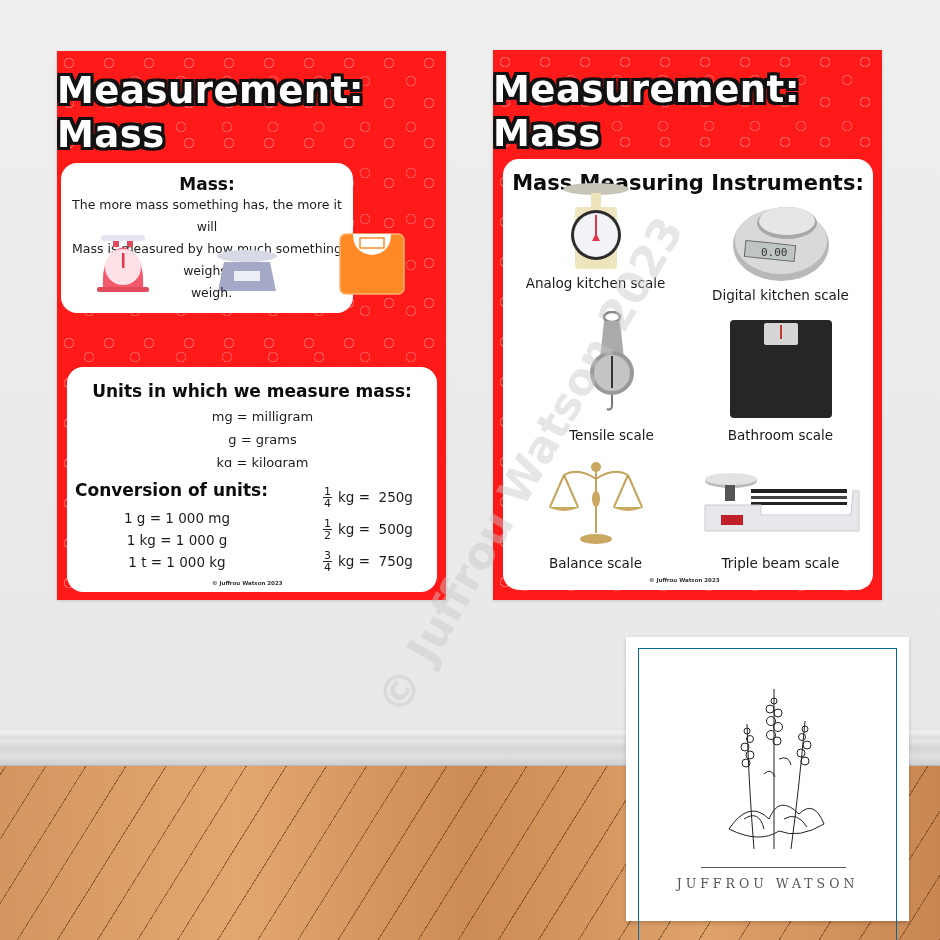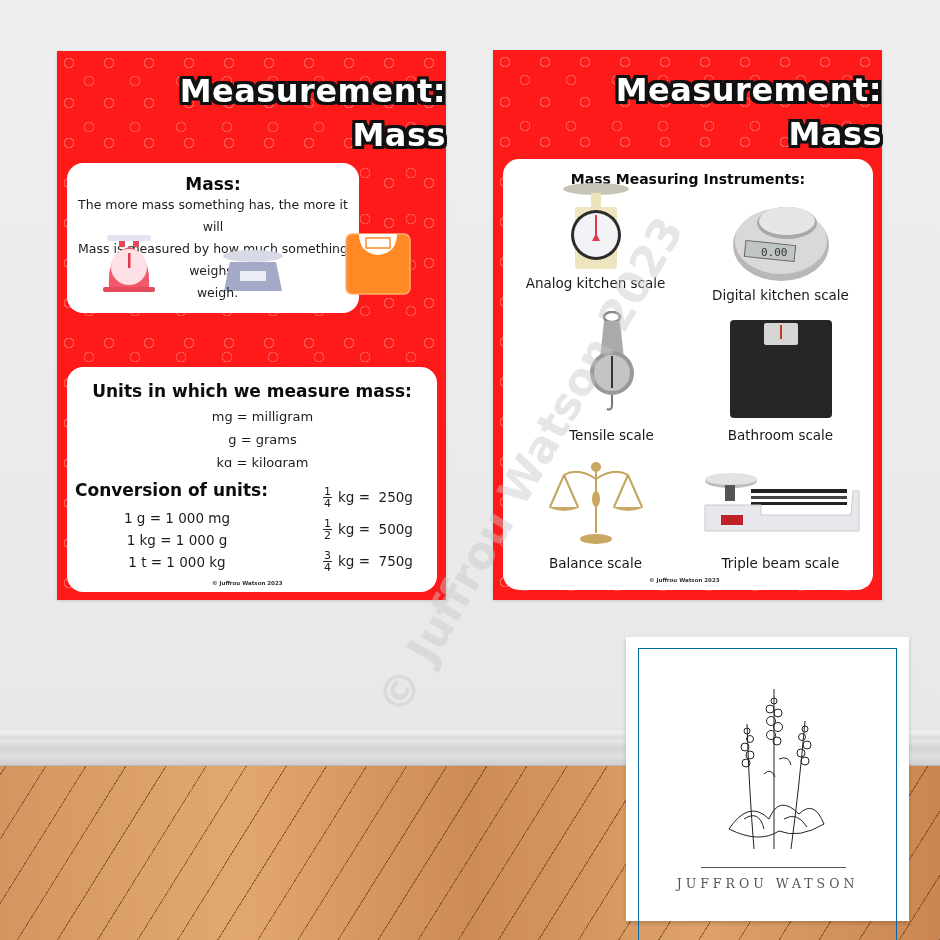--- a/index.html
+++ b/index.html
@@ -30,55 +30,55 @@
     background-image:
       radial-gradient(circle at 12px 12px, transparent 4px, rgba(255,255,255,0.28) 4px, rgba(255,255,255,0.28) 5.5px, transparent 5.5px),
       radial-gradient(circle at 32px 30px, transparent 4px, rgba(255,255,255,0.22) 4px, rgba(255,255,255,0.22) 5.5px, transparent 5.5px);
     background-size: 40px 40px, 46px 46px;
     box-shadow: 0 1px 3px rgba(0,0,0,0.15);
   }
   .poster-left { left: 57px; top: 51px; width: 389px; height: 549px; }
   .poster-right { left: 493px; top: 50px; width: 389px; height: 550px; }
   .poster-title {
     position: absolute; left: 0; top: 18px; width: 100%;
-    text-align: right; color: #fff;
+    text-align: left; color: #fff;
     font-family: "DejaVu Sans", sans-serif; font-weight: bold;
-    font-size: 32px; line-height: 44px; letter-spacing: 0.5px;
+    font-size: 37px; line-height: 44px; letter-spacing: 0.5px;
     text-shadow:
       -3px -3px 0 #111, 3px -3px 0 #111, -3px 3px 0 #111, 3px 3px 0 #111,
       0 -3px 0 #111, 0 3px 0 #111, -3px 0 0 #111, 3px 0 0 #111;
   }
   .box {
     position: absolute; background: #fff; border-radius: 16px;
     text-align: center; color: #1c1c1c;
   }
   .box h2 {
     font-family: "DejaVu Sans", sans-serif; font-weight: bold;
     color: #0c0c0c;
   }
   
-  .box1 { left: 10px; top: 112px; width: 292px; height: 150px; }
+  .box1 { left: 4px; top: 112px; width: 292px; height: 150px; }
   .box1 h2 { font-size: 17px; margin-top: 11px; }
   .box1 p { font-size: 12.5px; line-height: 22px; padding: 0 4px; }
   .icons { position: absolute; left: 0; right: 0; top: 82px; height: 66px; }
   .ico { position: absolute; }
   .box2 { left: 10px; top: 272px; width: 370px; height: 135px; margin-top: 44px; }
   .box2 h2 { font-size: 17px; margin-top: 14px; margin-bottom: 4px; }
   .box2 .u { font-size: 13px; line-height: 23px; padding-left: 21px; }
   .box3 { left: 10px; top: 416px; width: 370px; height: 125px; }
   .box3 h2 { position: absolute; left: 8px; top: 13px; font-size: 17px; }
   .conv { position: absolute; left: 45px; top: 40px; font-size: 13.5px; line-height: 22px; text-align: center; width: 130px; }
   .frac-list { position: absolute; left: 256px; top: 14px; font-size: 13.5px; }
   .frow { display: flex; align-items: center; height: 32px; }
   .frac { display: inline-flex; flex-direction: column; align-items: center; font-size: 11px; line-height: 11px; margin-right: 6px; }
   .frac .num { border-bottom: 1.2px solid #222; padding: 0 1px; }
   .copy { position: absolute; font-size: 5.5px; font-weight: bold; color: #333; }
   
   .rbox { left: 10px; top: 109px; width: 370px; height: 431px; }
-  .rbox h2 { font-size: 14px; margin-top: 12px; text-align: center; }
+  .rbox h2 { font-size: 21px; margin-top: 12px; text-align: center; }
   .inst { position: absolute; width: 185px; text-align: center; }
   .inst .lbl { position: absolute; left: 0; width: 100%; font-size: 13.5px; color: #1a1a1a; }
   .inst svg { position: absolute; left: 50%; transform: translateX(-50%); }
   
   .watermark {
     position: absolute; left: 180px; top: 440px; width: 700px;
     transform: rotate(-60deg); transform-origin: center;
     font-size: 44px; font-weight: bold; color: rgba(200,200,200,0.45);
     white-space: nowrap; pointer-events: none; text-align: center;
   }

